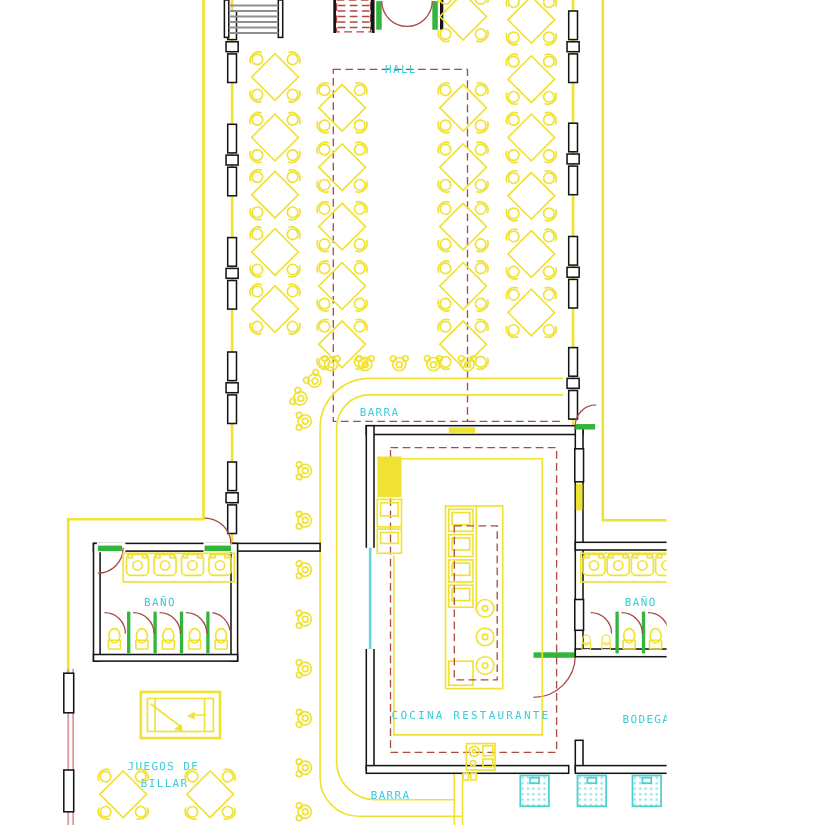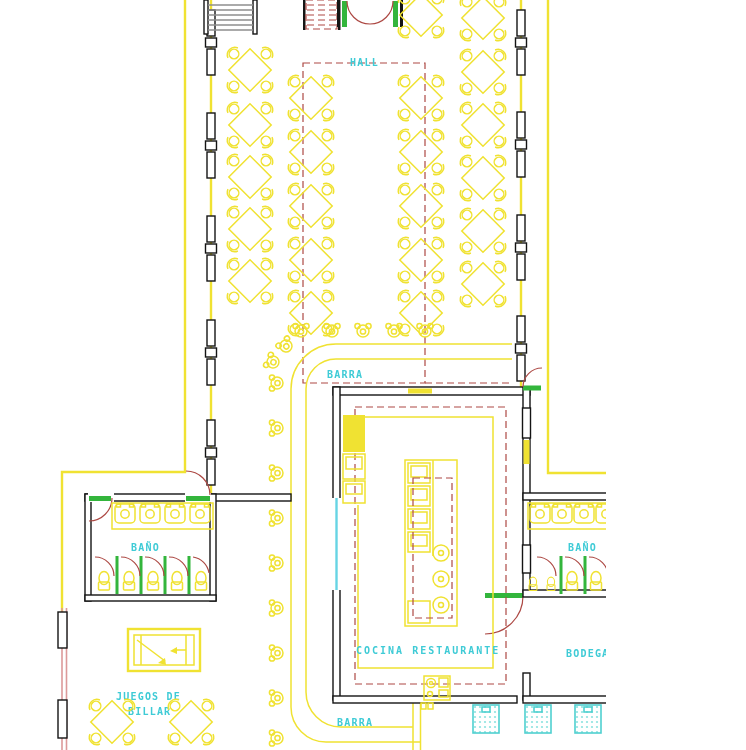--- a/index.html
+++ b/index.html
@@ -1,16 +1,16 @@
 <!DOCTYPE html>
 <html style="--background: #ffffff; --furniture-yellow: #f0e232; --label-cyan: #3fcbd6; --boundary-red: #ad4944; --door-green: #33b53c; --wall-black: #141414; --stair-gray: #8f8f8f; --crate-cyan: #4fd0d0; --crate-dot: #8fe3e0; --outer-wall-pink: #dc9a9a; --glass-cyan: #66d4e4;"><head>
 <meta charset="utf-8">
 <style>
   html,body{margin:0;padding:0;background:var(--background,#fff);}
-  .stage{position:relative;width:606px;height:750px;background:var(--background,#fff);overflow:hidden;font-weight:bold;}
+  .stage{position:relative;width:606px;height:750px;background:var(--background,#fff);overflow:hidden;}
   svg{position:absolute;left:0;top:0;}
   .y{stroke:var(--furniture-yellow,#f0e232);fill:none;stroke-width:1.5;}
   .y2{stroke:var(--furniture-yellow,#f0e232);fill:none;stroke-width:2.4;}
   .yf{fill:var(--furniture-yellow,#f0e232);stroke:none;}
   .blk{fill:#ffffff;stroke:var(--wall-black,#141414);stroke-width:1.4;}
   .bf{fill:var(--wall-black,#141414);stroke:none;}
   .wht{fill:#ffffff;stroke:none;}
   .rd{stroke:var(--boundary-red,#ad4944);fill:none;stroke-width:1.2;}
   .rdd{stroke:var(--boundary-red,#ad4944);fill:none;stroke-width:1.2;stroke-dasharray:7 4;}
   .gn{fill:var(--door-green,#33b53c);stroke:none;}

